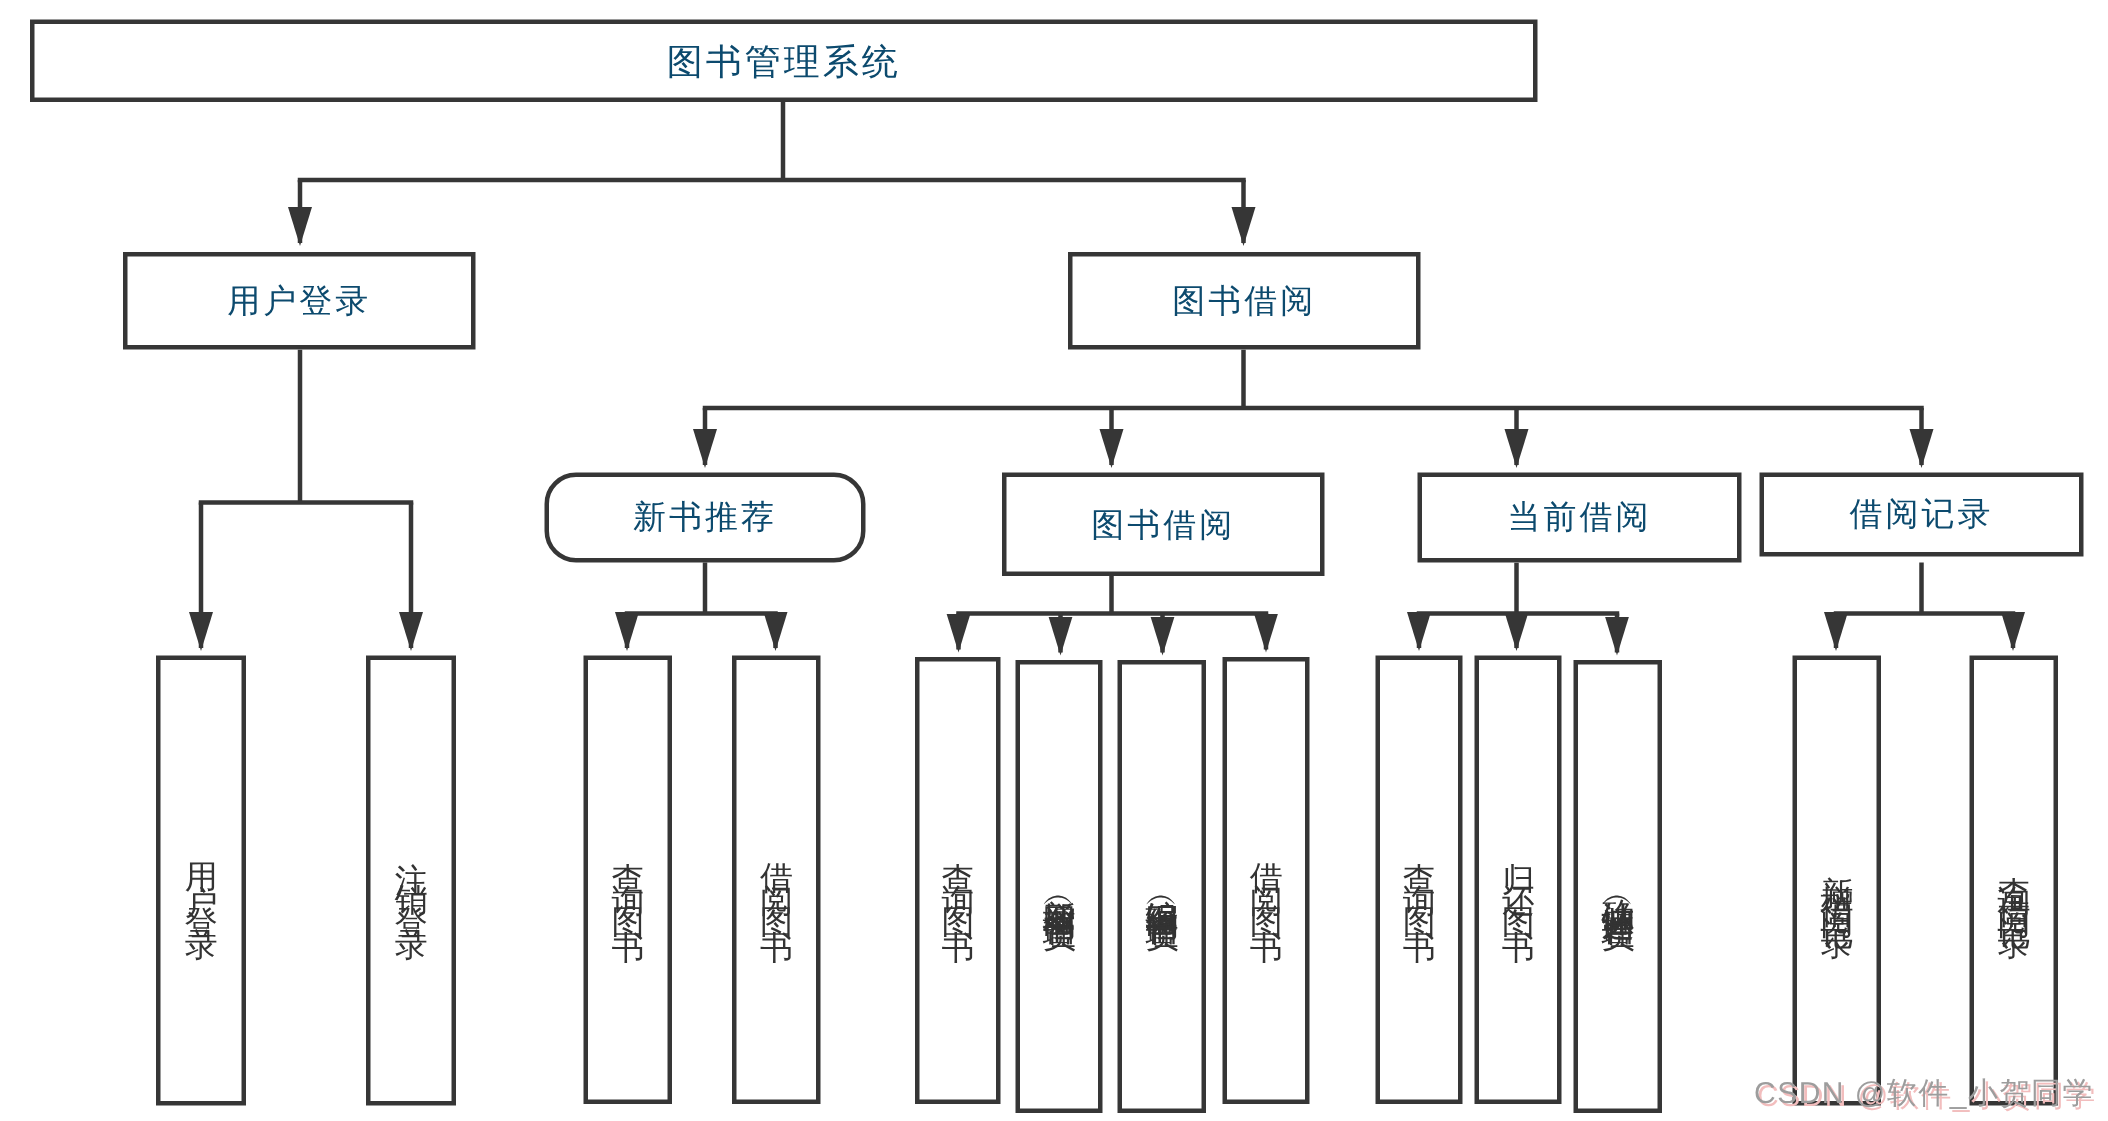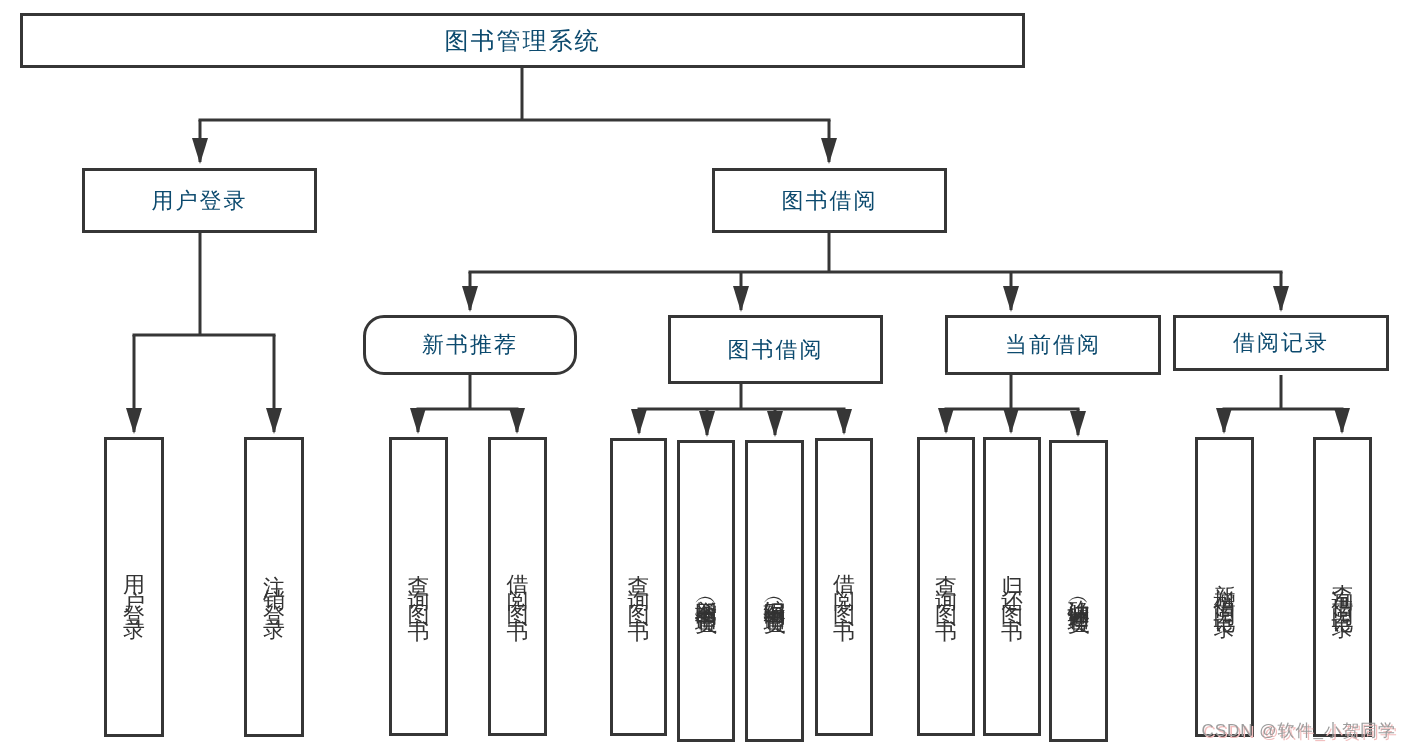--- a/index.html
+++ b/index.html
@@ -30,21 +30,21 @@
     color:#333333;
     line-height:1.1;
   }
   .ls-wide{letter-spacing:15px;}
   .ls-mid{letter-spacing:7px;}
   .ls-tight{letter-spacing:2px;}
   #watermark{
     position:absolute;
     right:9px;bottom:5px;
     z-index:5;
-    font-size:17px;
+    font-size:20px;
     letter-spacing:1px;
     color:#9d9d9d;
     text-shadow:2px 2px 0 #f2bdbd;
     white-space:nowrap;
   }
 </style>
 </head>
 <body>
 
 <div id="stage">

